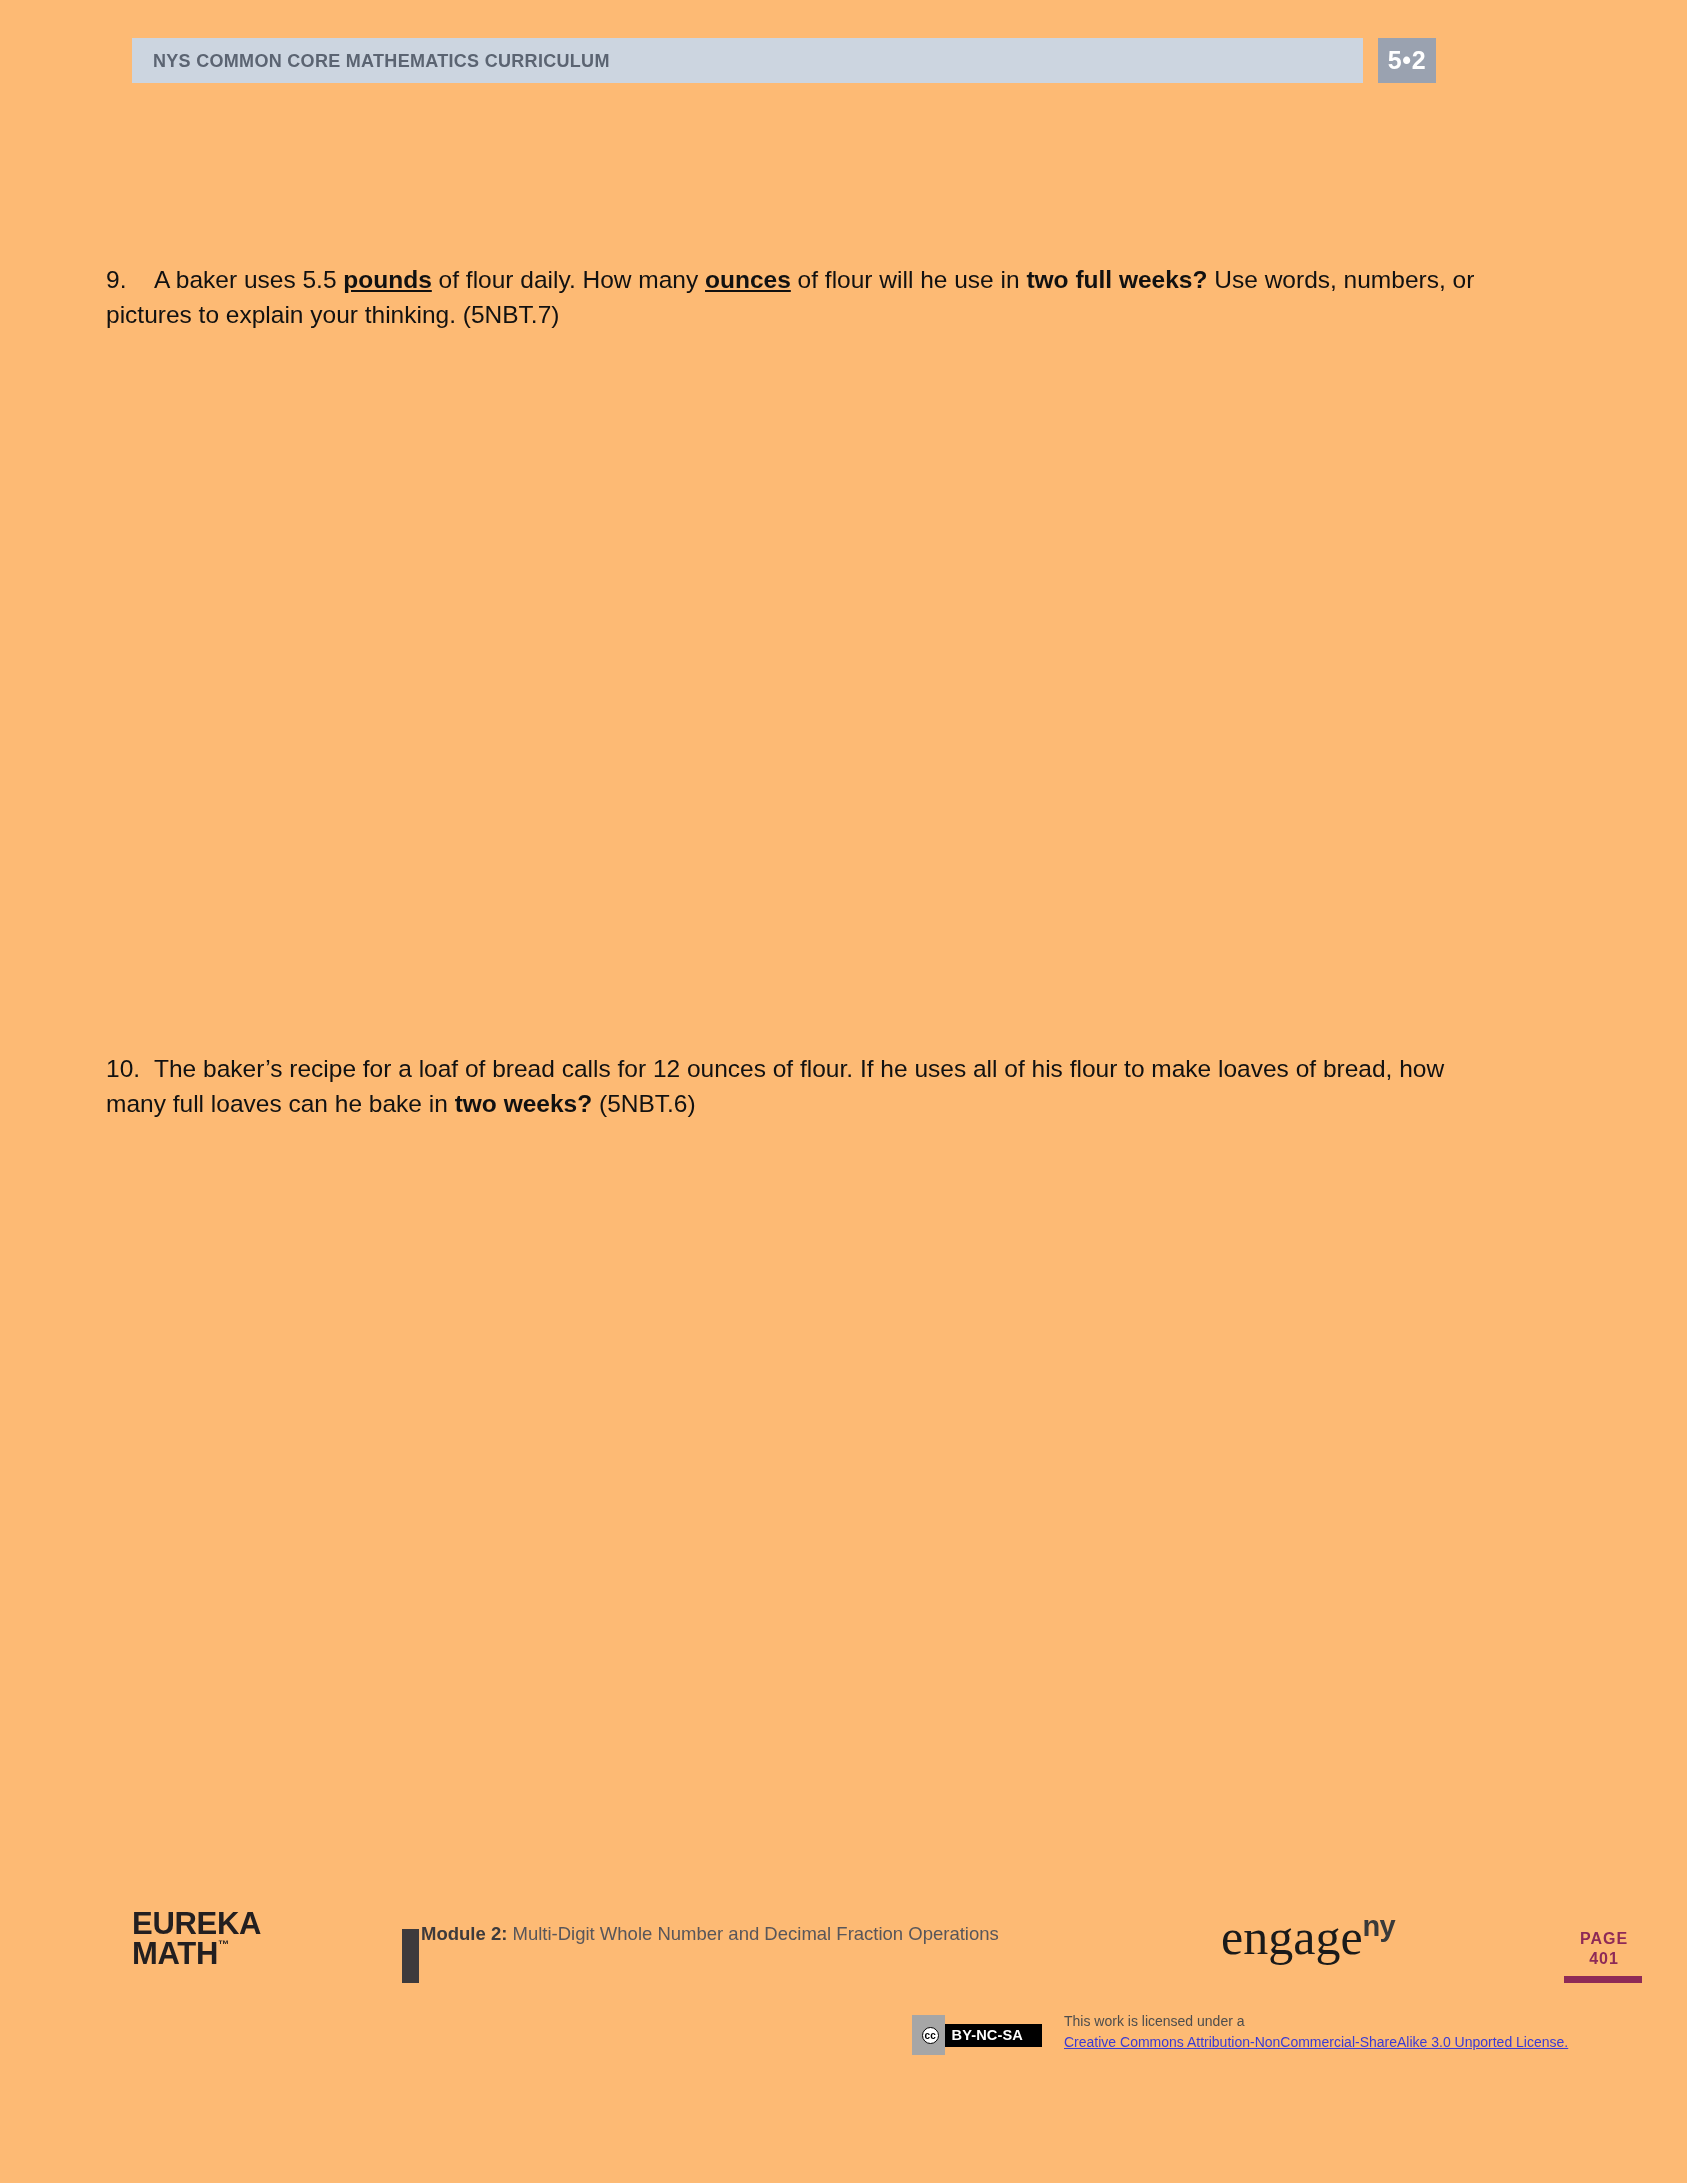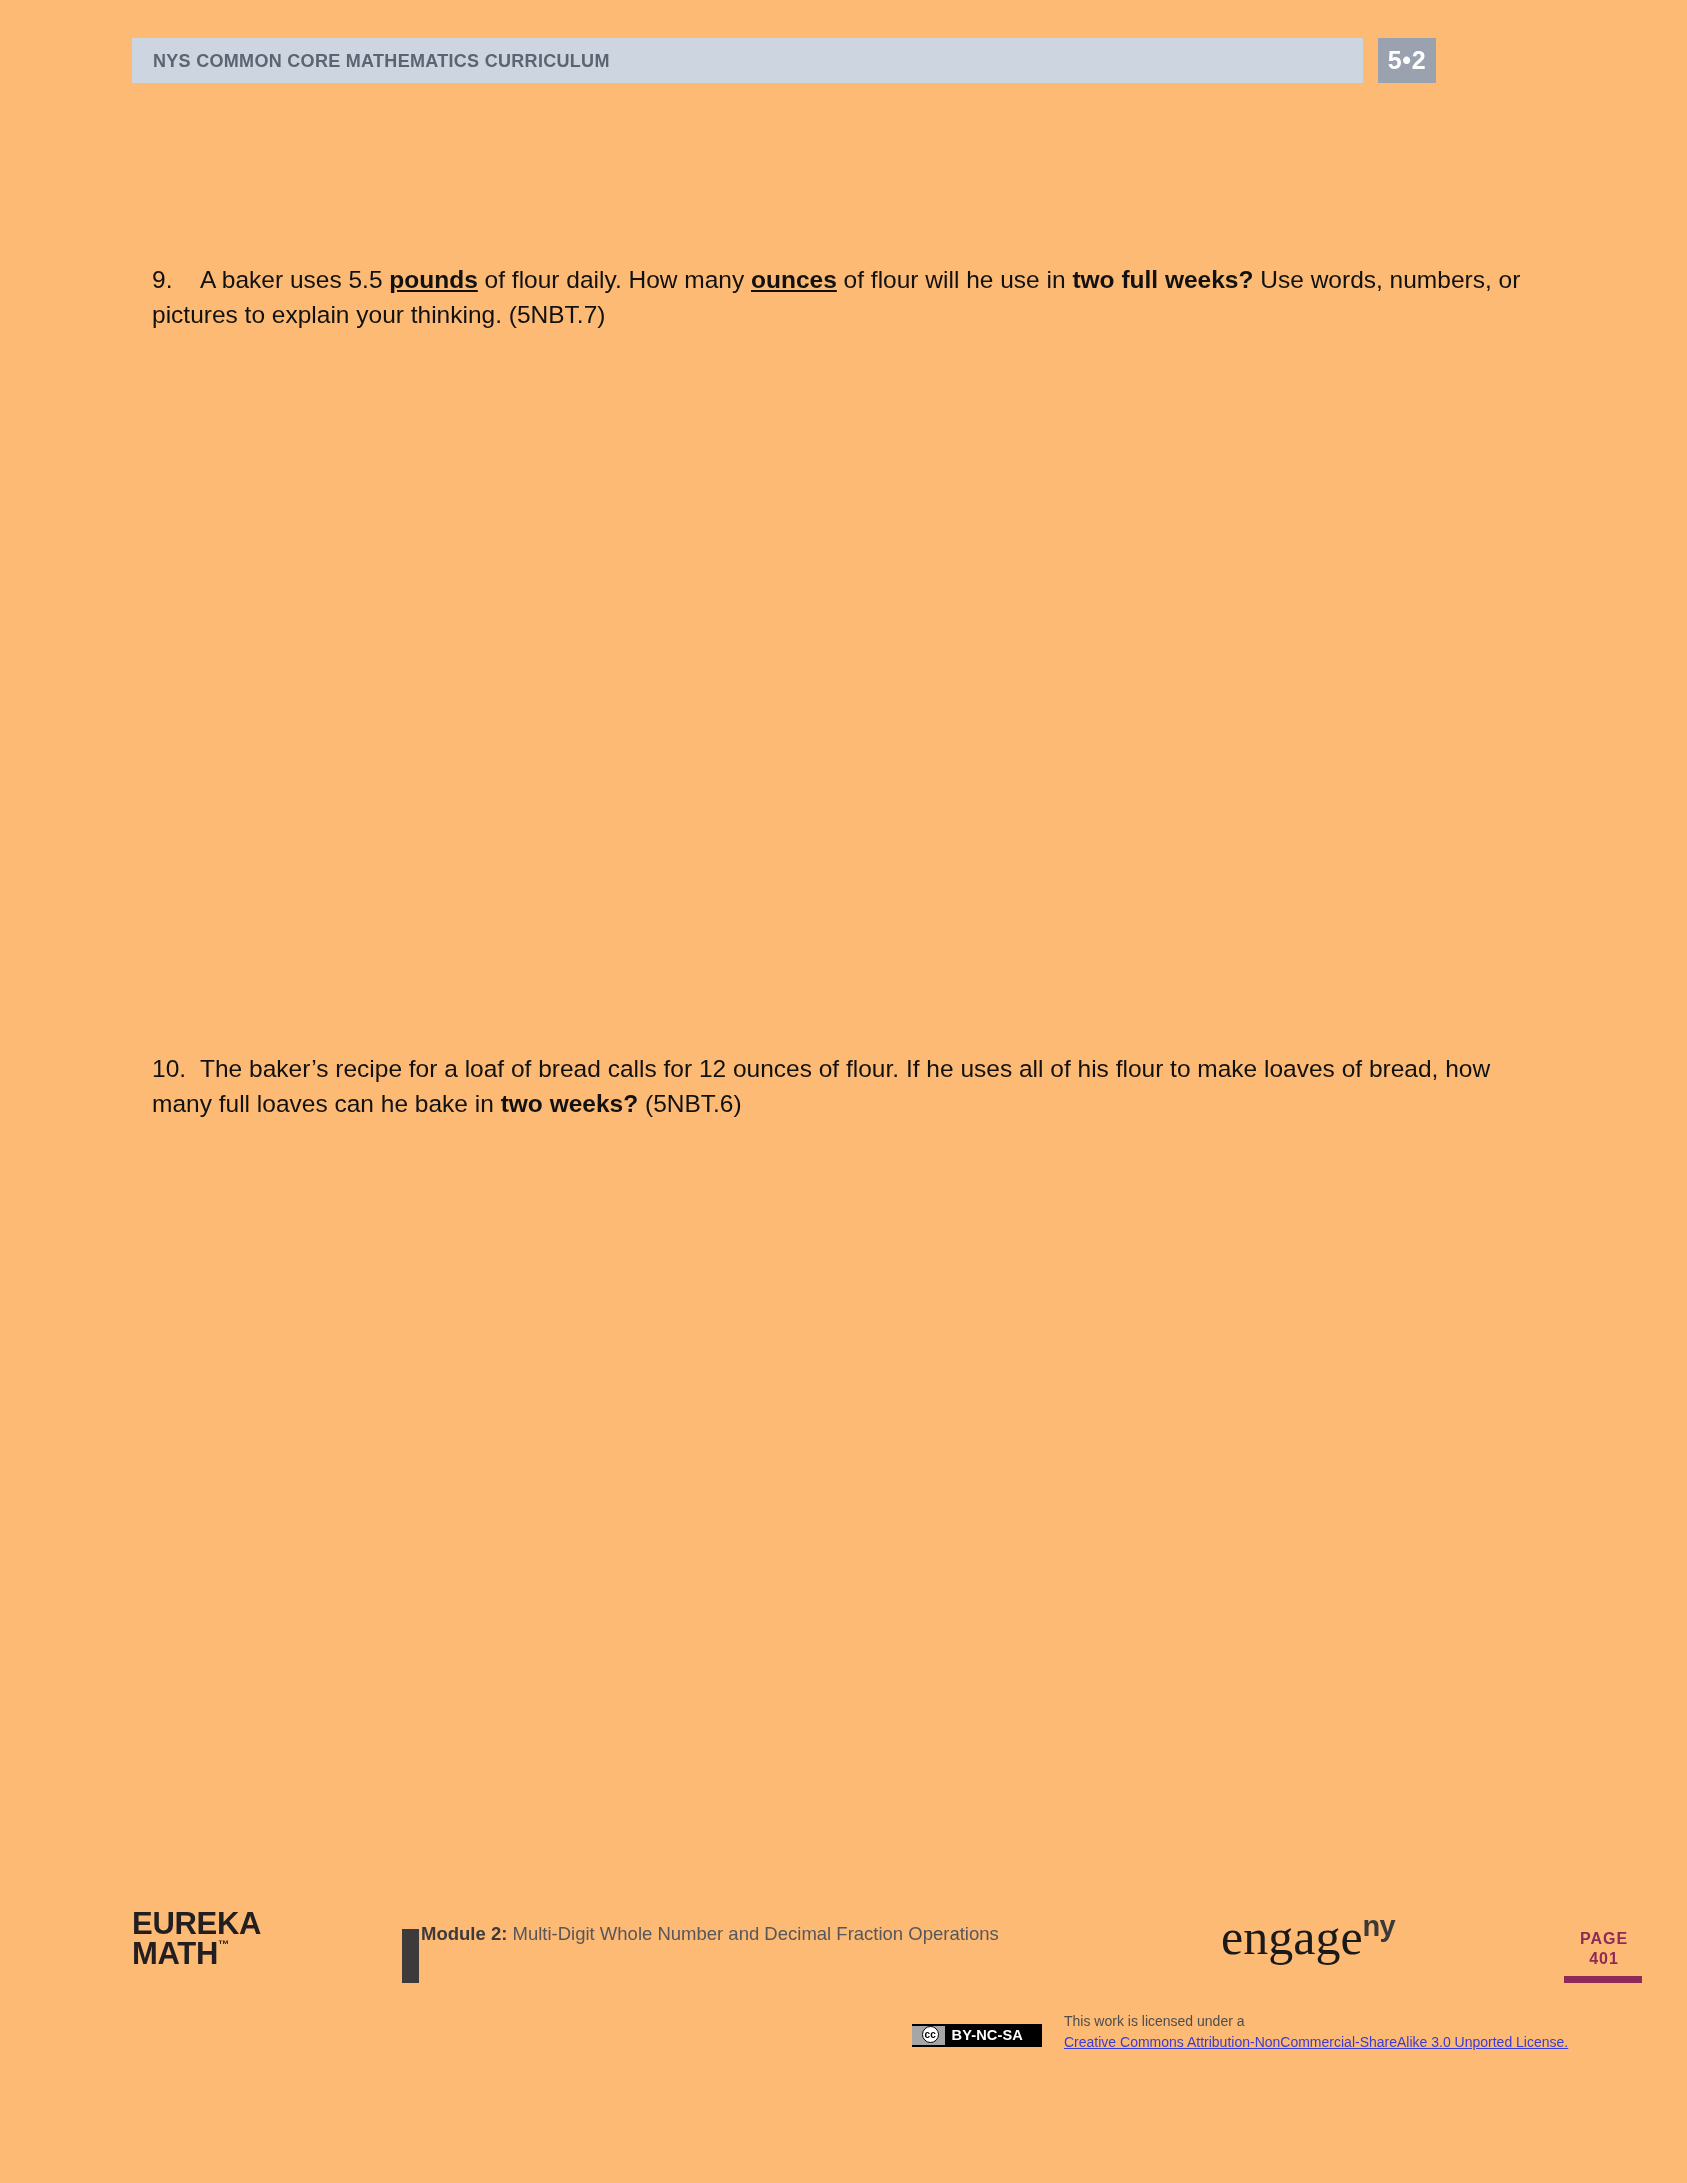--- a/index.html
+++ b/index.html
@@ -75,21 +75,20 @@
   }
 
   
   .question {
     position: absolute;
     left: 106px;
     width: 1370px;
     font-size: 24.5px;
     line-height: 1.42;
     color: #111111;
-    margin-left: 46px;
   }
   #q9 { top: 263px; }
   #q10 { top: 1052px; }
 
   .qnum {
     display: inline-block;
     min-width: 48px;
   }
   .q-text b { font-weight: bold; }
   .q-text u { text-decoration: underline; font-weight: bold; }
@@ -203,22 +202,23 @@
     font-weight: bold;
     display: flex;
     align-items: center;
     justify-content: center;
     border: 1.3px solid #000000;
     box-sizing: border-box;
   }
   .cc-badge .cc-circle-wrap {
     background: #a6a6a6;
     width: 33px;
-    height: 19px;
-    display: flex;
+    height: 40px;
+    display: flex;
+    align-items: center;
     justify-content: center;
   }
   .cc-badge .cc-label {
     color: #ffffff;
     font-size: 14.6px;
     font-weight: bold;
     padding-left: 6.6px;
     letter-spacing: 0.1px;
   }
 

